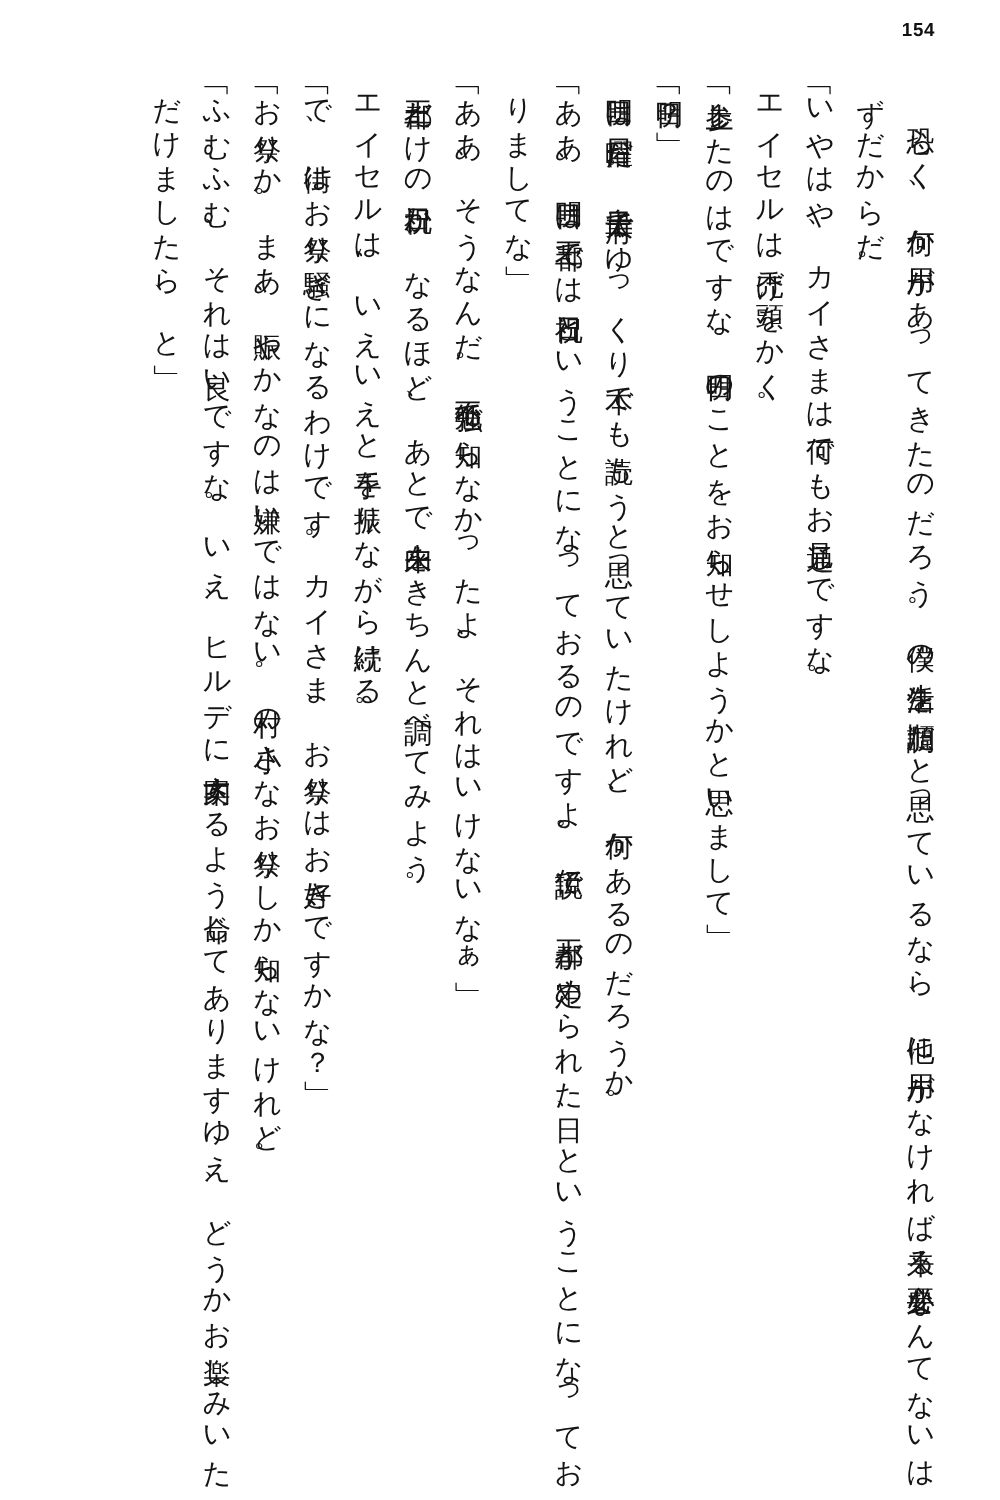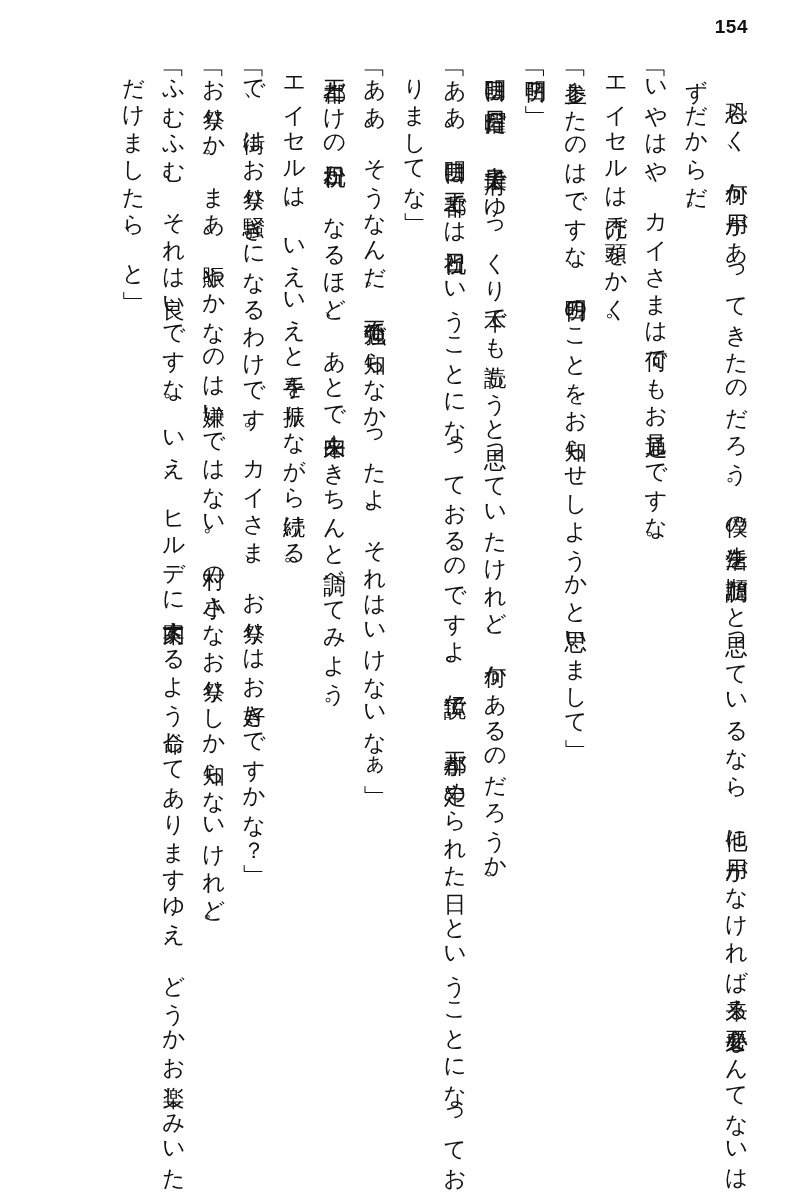--- a/index.html
+++ b/index.html
@@ -21,21 +21,21 @@
     inset: 0;
     background: #ffffff;
   }
 
   .page-number {
     position: absolute;
     top: 16px;
     right: 52px;
     font-family: "Liberation Sans", sans-serif;
     font-weight: bold;
-    font-size: 19px;
+    font-size: 15px;
     letter-spacing: 0.5px;
     color: #111111;
   }
 
   .text-body {
     position: absolute;
     top: 62px;
     right: 44px;
     left: 44px;
     bottom: 20px;

